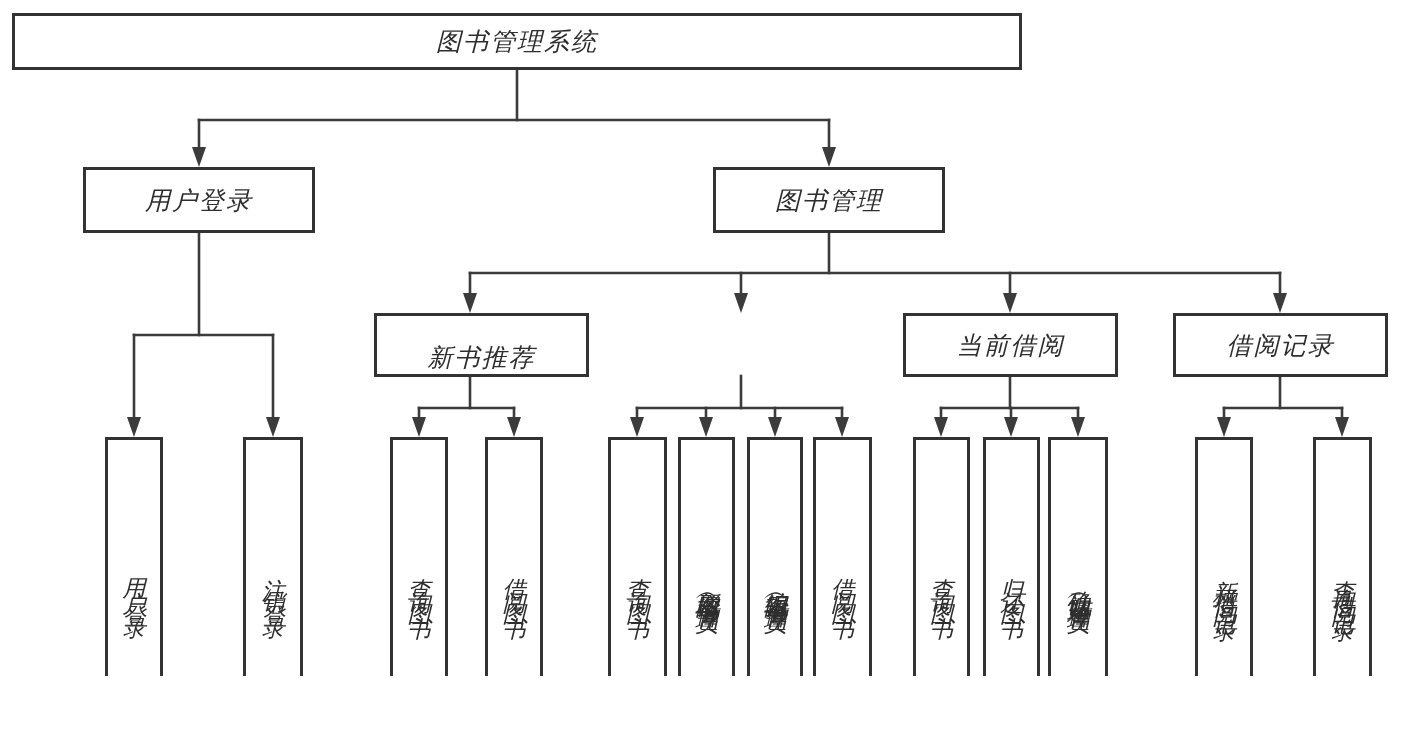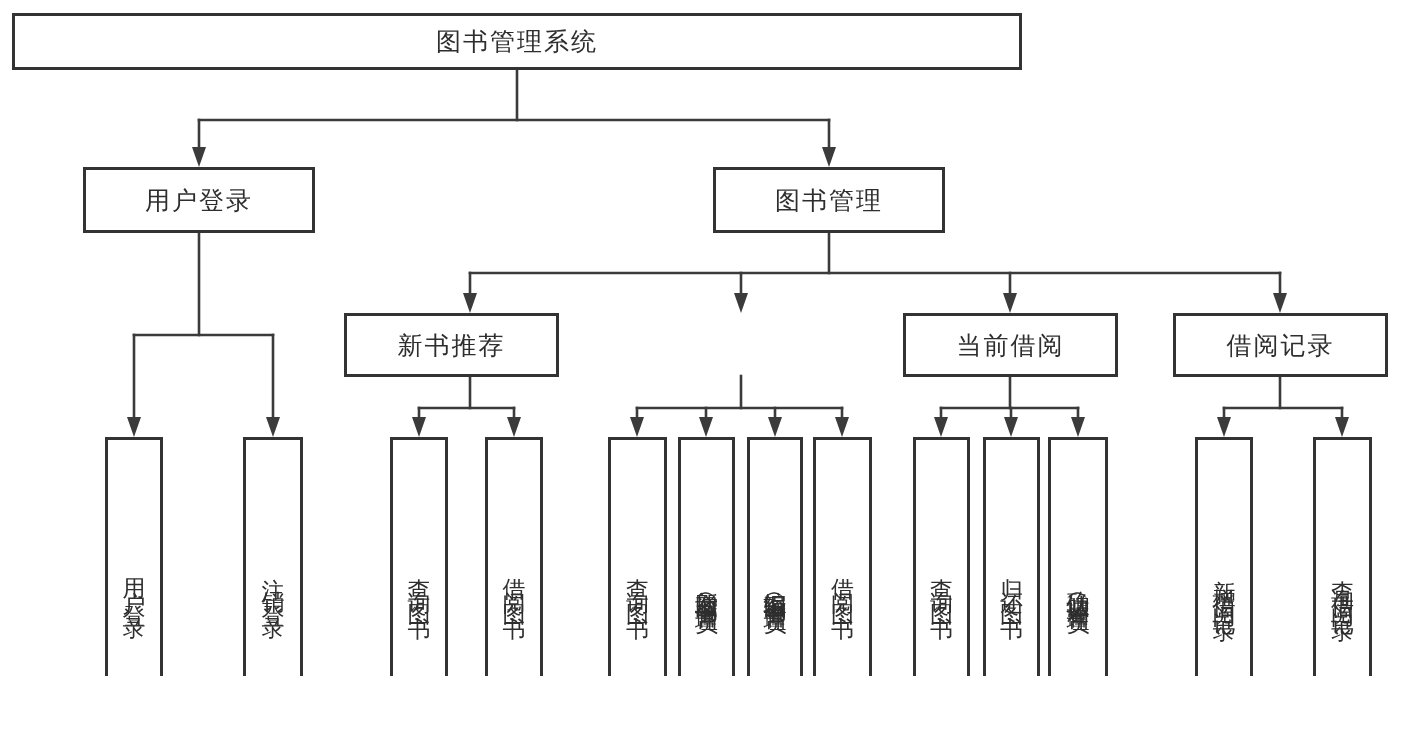--- a/index.html
+++ b/index.html
@@ -7,20 +7,21 @@
     padding: 0;
     background: #ffffff;
   }
   #stage {
     position: relative;
     width: 1405px;
     height: 676px;
     background: #ffffff;
     font-family: "DejaVu Sans", "Liberation Sans", sans-serif;
     overflow: hidden;
+    font-style: italic;
   }
   #connectors {
     position: absolute;
     left: 0;
     top: 0;
     width: 1405px;
     height: 747px;
   }
   .node {
     position: absolute;
@@ -142,21 +143,21 @@
     <span>图书管理系统</span>
   </div>
 
   <div class="node" style="left:83px; top:167px; width:232px; height:66px;">
     <span>用户登录</span>
   </div>
   <div class="node" style="left:713px; top:167px; width:232px; height:66px;">
     <span>图书管理</span>
   </div>
 
-  <div class="node" style="left:344px; top:313px; width:215px; height:64px;">
+  <div class="node" style="left:374px; top:313px; width:215px; height:64px;align-items:flex-end;">
     <span>新书推荐</span>
   </div>
   <div class="node" style="left:903px; top:313px; width:215px; height:64px;">
     <span>当前借阅</span>
   </div>
   <div class="node" style="left:1173px; top:313px; width:215px; height:64px;">
     <span>借阅记录</span>
   </div>
 
   <div class="leaf ls-wide" style="left:105px; width:58px;">

